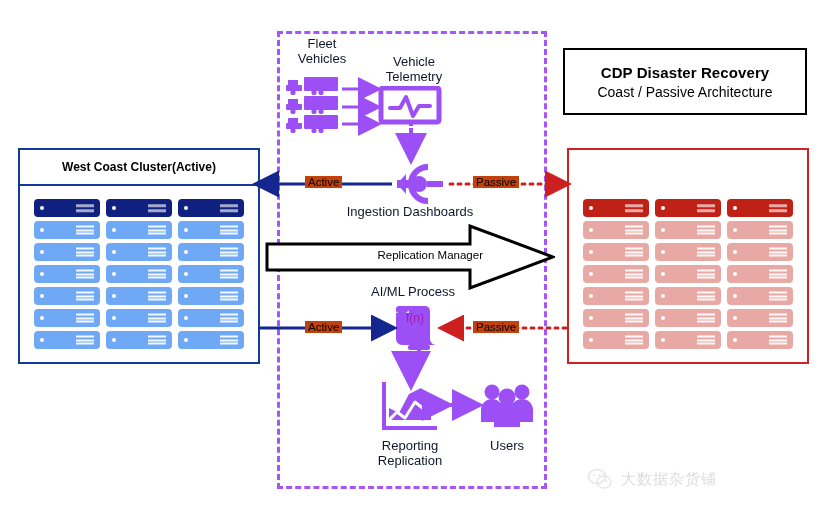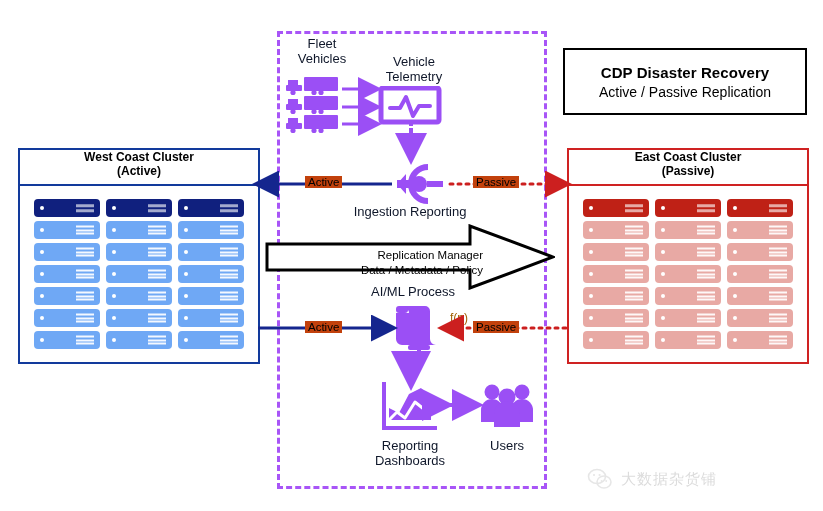--- a/index.html
+++ b/index.html
@@ -10,21 +10,21 @@
 
   
   #title-card{left:563px;top:48px;width:240px;height:63px;border:2px solid #000;
       background:#fff;flex-direction:column;}
   #title-card .t1{font-size:15px;font-weight:bold;color:#000;letter-spacing:.1px;}
   #title-card .t2{font-size:14px;color:#000;margin-top:3px;}
 
   
   .cluster{background:#fff;}
   .cluster .hdr{position:absolute;left:0;top:0;right:0;height:36px;
-      display:flex;flex-direction:column;align-items:center;
+      display:flex;flex-direction:row;align-items:center;justify-content:center;
       box-sizing:border-box;font-size:12px;font-weight:bold;color:#000;line-height:14px;}
   .cluster .racks{position:absolute;left:0;right:0;top:36px;bottom:0;
       display:flex;justify-content:space-evenly;align-items:center;padding:6px 8px;box-sizing:border-box;}
   .rackcol{display:flex;flex-direction:column;justify-content:center;gap:4px;}
   .unit{width:66px;height:18px;border-radius:4px;position:relative;box-sizing:border-box;}
   .unit .dot{position:absolute;left:6px;top:50%;transform:translateY(-50%);
       width:4px;height:4px;border-radius:50%;background:#fff;}
   .unit .bars{position:absolute;right:6px;top:50%;transform:translateY(-50%);
       width:18px;display:flex;flex-direction:column;gap:1.5px;}
   .unit .bars i{display:block;height:2px;background:#fff;opacity:.92;}
@@ -55,21 +55,21 @@
   #wm{left:587px;top:462px;width:190px;height:34px;display:flex;align-items:center;gap:8px;
       opacity:.5;}
   #wm .wmtext{font-size:15px;color:#b9b9b9;letter-spacing:1px;
       font-family:"DejaVu Sans",sans-serif;}
 </style>
 </head>
 <body>
 
 <div class="abs ctr" id="title-card">
   <div class="t1">CDP Disaster Recovery</div>
-  <div class="t2">Active / Passive Replication</div>
+  <div class="t2">Coast / Passive Architecture</div>
 </div>
 
 <div class="abs" id="zone"></div>
 
 <div class="abs cluster" id="west">
   <div class="hdr">
     <span>West Coast Cluster</span>
     <span>(Active)</span>
   </div>
   <div class="racks" id="west-racks">
@@ -241,24 +241,20 @@
             <i></i>
             <i></i>
             <i></i>
           </span>
         </div>
       </div>
     </div>
 </div>
 
 <div class="abs cluster" id="east">
-  <div class="hdr">
-    <span>East Coast Cluster</span>
-    <span>(Passive)</span>
-  </div>
   <div class="racks" id="east-racks">
       <div class="rackcol">
         <div class="unit head">
           <span class="dot"></span>
           <span class="bars">
             <i></i>
             <i></i>
           </span>
         </div>
         <div class="unit">
@@ -473,60 +469,59 @@
 </svg>
 
 <svg class="abs" style="left:392px;top:160px;" width="56" height="48" viewBox="0 0 56 48">
   <path d="M36 7 A17 17 0 1 0 36 41" fill="none" stroke="#9b4ff5" stroke-width="6"></path>
   <circle cx="27" cy="24" r="8" fill="#9b4ff5"></circle>
   <rect x="5" y="20" width="22" height="8" fill="#9b4ff5"></rect>
   <path d="M5 14 L5 34 L-4 24 Z" fill="#9b4ff5" transform="translate(9,0)"></path>
   <rect x="35" y="21" width="16" height="6" fill="#9b4ff5"></rect>
 </svg>
 
-<div class="abs plbl" style="left:325px;top:204px;width:170px;">Ingestion Reporting</div>
+<div class="abs plbl" style="left:325px;top:204px;width:170px;">Ingestion Dashboards</div>
 
 <div class="abs plbl" style="left:328px;top:284px;width:170px;">AI/ML Process</div>
 
 <svg class="abs" style="left:389px;top:302px;" width="52" height="62" viewBox="0 0 52 62">
   <path d="M10 4 h26 a5 5 0 0 1 5 5 v28 a6 6 0 0 0 6 6 h-34 a6 6 0 0 1 -6 -6 v-26 h13 a5 5 0 0 0 -5 -5 z" fill="#9b4ff5"></path>
   <rect x="7" y="4" width="12" height="7" rx="3" fill="#9b4ff5"></rect>
   <rect x="19" y="43" width="22" height="5" rx="2" fill="#9b4ff5"></rect>
   <rect x="28" y="47" width="4" height="13" fill="#9b4ff5"></rect>
 </svg>
-<div class="abs" style="left:396px;top:311px;width:38px;text-align:center;font-size:12px;color:#a16207;padding-left:44px;">f(n)</div>
+<div class="abs" style="left:396px;top:311px;width:38px;text-align:center;font-size:12px;color:#a21caf;">f(n)</div>
 
 <svg class="abs" style="left:379px;top:380px;" width="62" height="54" viewBox="0 0 62 54">
   <polyline points="5,2 5,48 58,48" fill="none" stroke="#9b4ff5" stroke-width="4"></polyline>
   <path d="M10 40 L10 28 L20 33 L30 14 L42 8 L52 18 L52 40 Z" fill="#9b4ff5"></path>
   <polyline points="10,40 18,32 26,38 36,22 46,30" fill="none" stroke="#ffffff" stroke-width="3" stroke-linejoin="round"></polyline>
 </svg>
 <div class="abs plbl" style="left:355px;top:438px;width:110px;">
   <div>Reporting</div>
-  <div>Dashboards</div>
+  <div>Replication</div>
 </div>
 
 <svg class="abs" style="left:479px;top:382px;" width="56" height="50" viewBox="0 0 56 50">
   <g fill="#9b4ff5">
     <circle cx="13" cy="10" r="7.5"></circle>
     <path d="M2 40 v-12 a11 11 0 0 1 22 0 v12 z"></path>
     <circle cx="43" cy="10" r="7.5"></circle>
     <path d="M32 40 v-12 a11 11 0 0 1 22 0 v12 z"></path>
     <circle cx="28" cy="15" r="8.5"></circle>
     <path d="M15 45 v-13 a13 13 0 0 1 26 0 v13 z"></path>
   </g>
 </svg>
 <div class="abs plbl" style="left:470px;top:438px;width:74px;">Users</div>
 
 <svg class="abs" id="repl" viewBox="0 0 290 66">
   <path d="M2 20 L205 20 L205 2 L288 33 L205 64 L205 46 L2 46 Z" fill="#ffffff" stroke="#000000" stroke-width="3" stroke-linejoin="miter"></path>
 </svg>
 <div class="abs" style="left:283px;top:248px;width:200px;text-align:right;font-size:11.5px;color:#000;line-height:15px;">
   <div>Replication Manager</div>
-  <div>Data / Metadata / Policy</div>
 </div>
 
 <svg class="abs" id="wires" viewBox="0 0 823 511">
   <defs>
     <marker id="navyArrow" markerWidth="9" markerHeight="9" refX="7" refY="4.5" orient="auto">
       <path d="M0 0 L9 4.5 L0 9 Z" fill="#15268e"></path>
     </marker>
     <marker id="redArrow" markerWidth="9" markerHeight="9" refX="7" refY="4.5" orient="auto">
       <path d="M0 0 L9 4.5 L0 9 Z" fill="#cc1f1f"></path>
     </marker>

